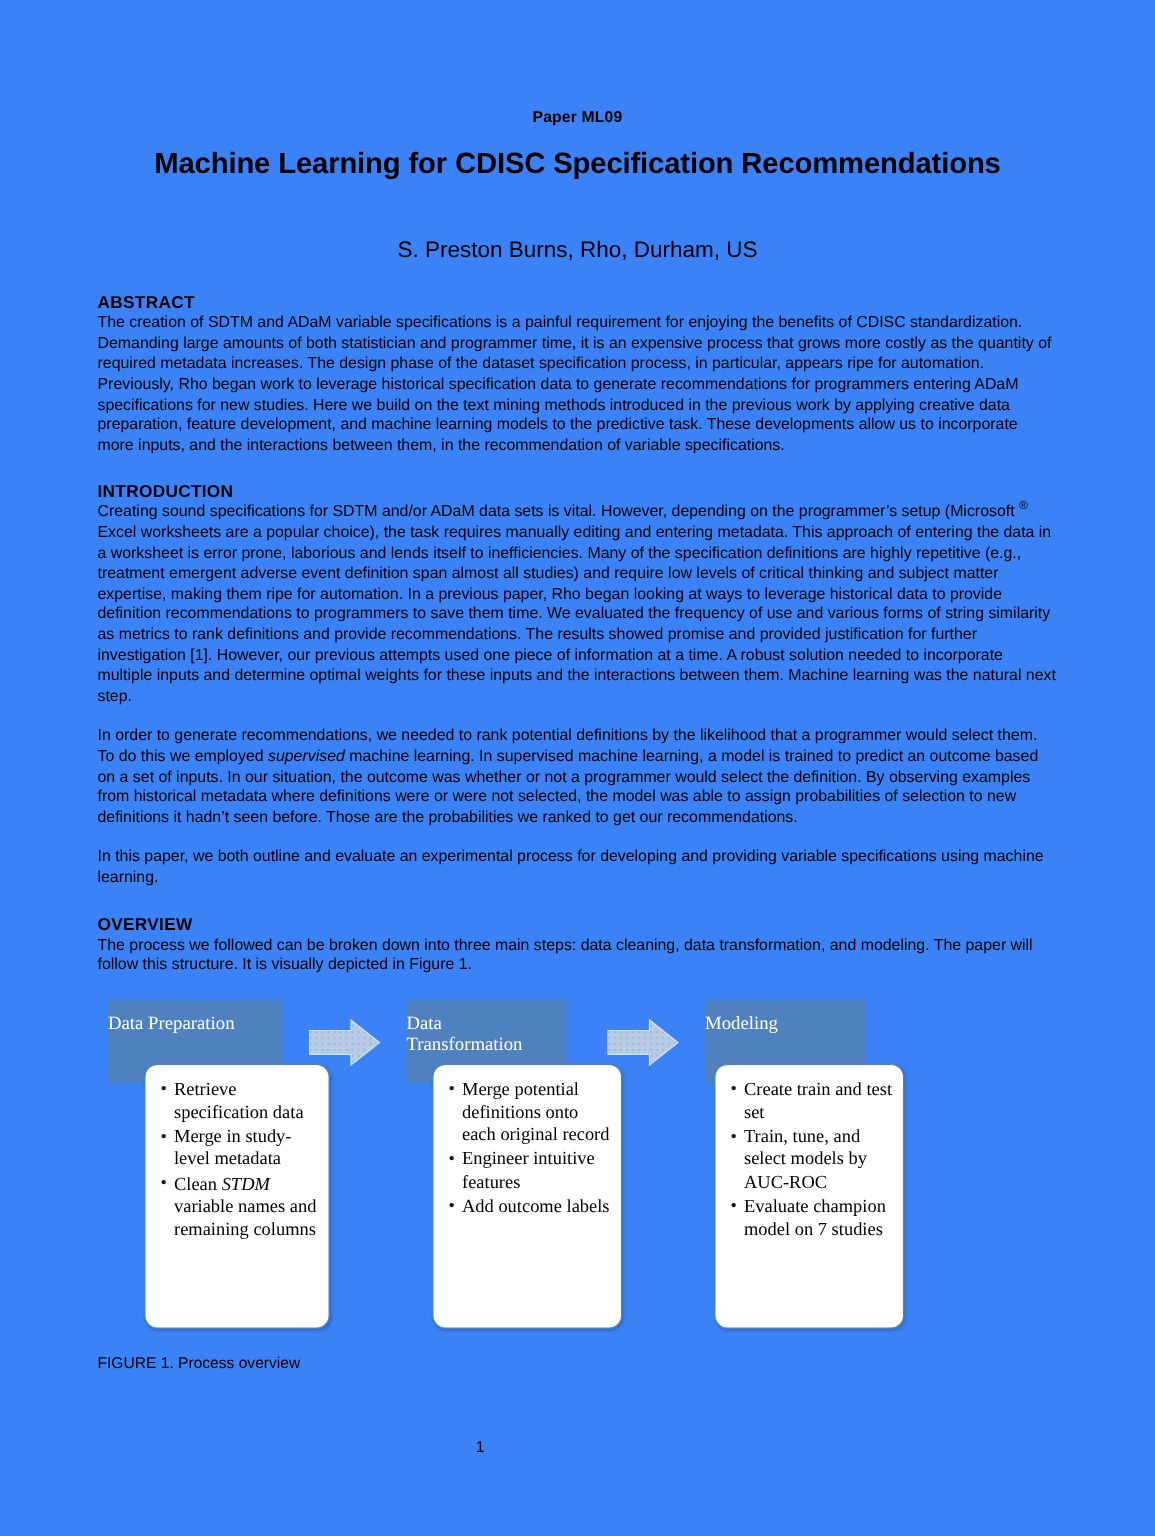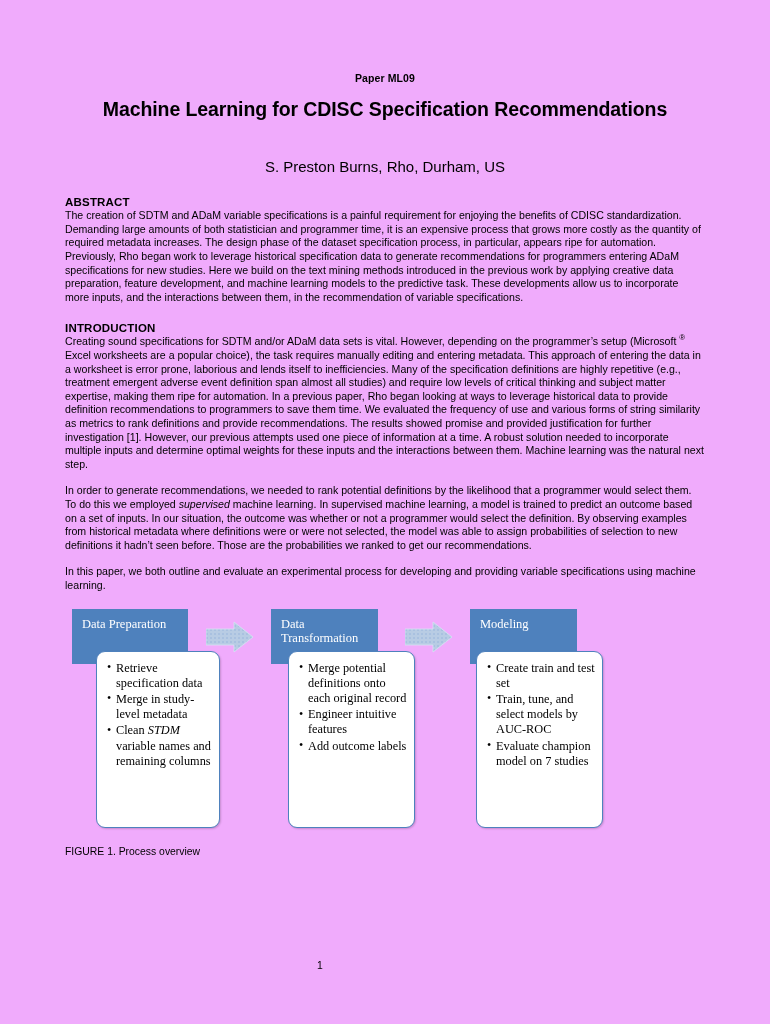--- a/index.html
+++ b/index.html
@@ -8,21 +8,21 @@
     background: #ffffff;
   }
   body {
     font-family: "Liberation Sans", sans-serif;
     color: #000000;
   }
   .page {
     position: relative;
     width: 770px;
     height: 1024px;
-    background: #f0abfc;
+    background: #3b82f6;
     overflow: hidden;
     box-sizing: border-box;
   }
   .content {
     position: absolute;
     left: 65px;
     top: 0;
     width: 640px;
   }
 
@@ -88,21 +88,21 @@
   }
   .stage-header {
     position: absolute;
     top: 0;
     left: 0;
     background: #4E81BD;
     color: #ffffff;
     font-family: "Liberation Serif", serif;
     font-size: 12.5px;
     line-height: 14.5px;
-    padding: 8px 10px 0 10px;
+    padding: 8px 10px 0 0;
     box-sizing: border-box;
     z-index: 1;
   }
   .stage-body {
     position: absolute;
     background: #ffffff;
     border: 1.6px solid #4E81BD;
     border-radius: 9px;
     box-sizing: border-box;
     z-index: 2;
@@ -186,20 +186,24 @@
       <p class="body-text">The creation of SDTM and ADaM variable specifications is a painful requirement for enjoying the benefits of CDISC standardization. Demanding large amounts of both statistician and programmer time, it is an expensive process that grows more costly as the quantity of required metadata increases. The design phase of the dataset specification process, in particular, appears ripe for automation. Previously, Rho began work to leverage historical specification data to generate recommendations for programmers entering ADaM specifications for new studies. Here we build on the text mining methods introduced in the previous work by applying creative data preparation, feature development, and machine learning models to the predictive task. These developments allow us to incorporate more inputs, and the interactions between them, in the recommendation of variable specifications.</p>
     </div>
 
     <div class="section">
       <div class="section-heading">INTRODUCTION</div>
       <p class="body-text"><span>Creating sound specifications for SDTM and/or ADaM data sets is vital. However, depending on the programmer’s setup (Microsoft </span><span class="sup-reg">®</span><span> Excel worksheets are a popular choice), the task requires manually editing and entering metadata. This approach of entering the data in a worksheet is error prone, laborious and lends itself to inefficiencies.  Many of the specification definitions are highly repetitive (e.g., treatment emergent adverse event definition span almost all studies) and require low levels of  critical thinking and subject matter expertise, making them ripe for automation. In a previous paper, Rho began looking at ways to leverage historical data to provide definition recommendations to programmers to save them time. We evaluated the frequency of use and various forms of string similarity as metrics to rank definitions and provide recommendations. The results showed promise and provided justification for further investigation [1]. However, our previous attempts used one piece of information at a time. A robust solution needed to incorporate multiple inputs and determine optimal weights for these inputs and the interactions between them. Machine learning was the natural next step.</span></p>
       <p class="body-text"><span>In order to generate recommendations, we needed to rank potential definitions by the likelihood that a programmer would select them. To do this we employed </span><span class="ital">supervised</span><span> machine learning. In supervised machine learning, a model is trained to predict an outcome based on a set of inputs. In our situation, the outcome was whether or not a programmer would select the definition. By observing examples from historical metadata where definitions were or were not selected, the model was able to assign probabilities of selection to new definitions it hadn’t seen before. Those are the probabilities we ranked to get our recommendations.</span></p>
       <p class="body-text">In this paper, we both outline and evaluate an experimental process for developing and providing variable specifications using machine learning.</p>
     </div>
 
+    <div class="section">
+      <div class="section-heading">OVERVIEW</div>
+      <p class="body-text">The process we followed can be broken down into three main steps: data cleaning, data transformation, and modeling. The paper will follow this structure. It is visually depicted in Figure 1.</p>
+    </div>
 
     <div class="figure">
 
       <div class="stage stage-1">
         <div class="stage-header">Data Preparation</div>
         <div class="stage-body">
           <ul class="stage-list">
             <li><span>Retrieve specification data</span></li>
             <li><span>Merge in study-level metadata</span></li>
             <li><span>Clean </span><span class="ital">STDM</span><span> variable names and remaining columns</span></li>

